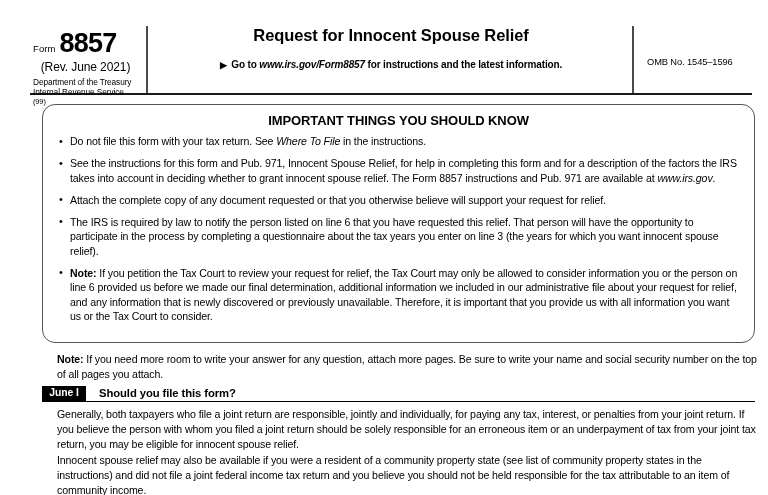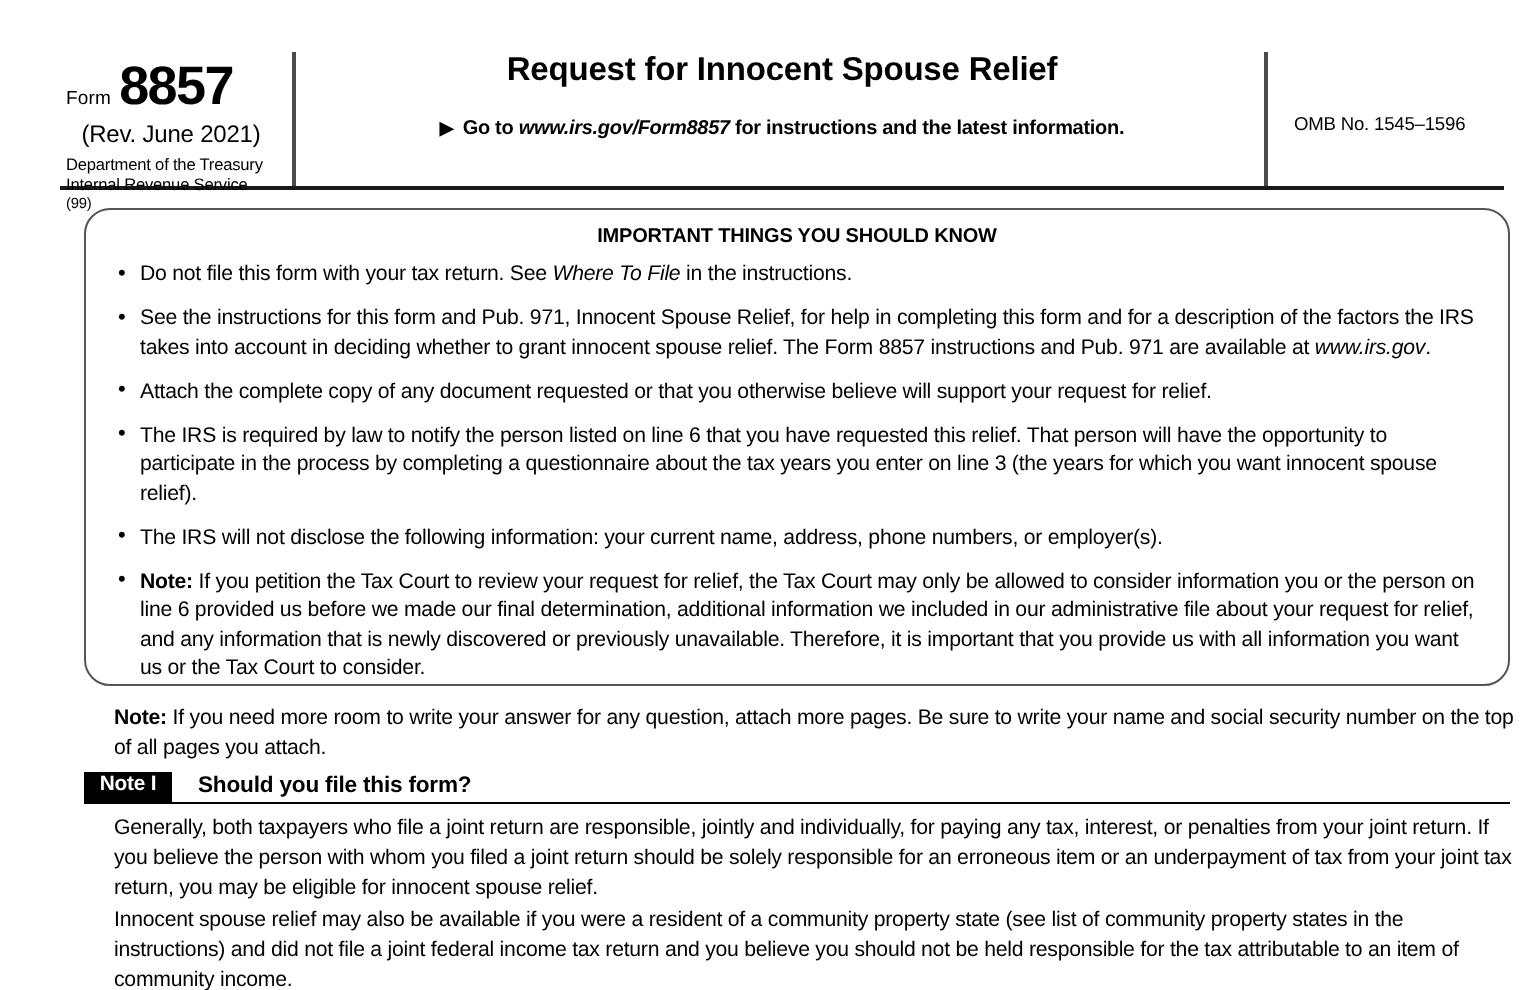--- a/index.html
+++ b/index.html
@@ -129,21 +129,21 @@
     top: 104px;
     width: 713px;
     height: 239px;
     border: 1.3px solid #555555;
     border-radius: 13px;
     box-sizing: border-box;
     padding: 6px 14px 0 14px;
   }
   .important-title {
     text-align: center;
-    font-size: 10px;
+    font-size: 13px;
     font-weight: bold;
     letter-spacing: -0.1px;
     margin: 2px 0 6px 0;
   }
   ul.bullets {
     list-style: none;
     margin: 0;
     padding: 0;
   }
   ul.bullets li {
@@ -262,31 +262,30 @@
 
   </div>
 
   <div class="important-box">
     <div class="important-title">IMPORTANT THINGS YOU SHOULD KNOW</div>
     <ul class="bullets" id="bullet-list">
         <li><span>Do not file this form with your tax return. See </span><span class="i">Where To File</span><span> in the instructions.</span></li>
         <li><span>See the instructions for this form and Pub. 971, Innocent Spouse Relief, for help in completing this form and for a description of the factors the IRS takes into account in deciding whether to grant innocent spouse relief. The Form 8857 instructions and Pub. 971 are available at </span><span class="i">www.irs.gov</span><span>.</span></li>
         <li><span>Attach the complete copy of any document requested or that you otherwise believe will support your request for relief.</span></li>
         <li><span>The IRS is required by law to notify the person listed on line 6 that you have requested this relief. That person will have the opportunity to participate in the process by completing a questionnaire about the tax years you enter on line 3 (the years for which you want innocent spouse relief).</span></li>
-        <li><span>The IRS will not disclose the following information: your current name, address, phone numbers, or employer(s).</span></li>
         <li><span class="b">Note:</span><span> If you petition the Tax Court to review your request for relief, the Tax Court may only be allowed to consider information you or the person on line 6 provided us before we made our final determination, additional information we included in our administrative file about your request for relief, and any information that is newly discovered or previously unavailable. Therefore, it is important that you provide us with all information you want us or the Tax Court to consider.</span></li>
       </ul>
   </div>
 
   <div class="note-para">
     <span class="b">Note:</span><span> If you need more room to write your answer for any question, attach more pages. Be sure to write your name and social security number on the top of all pages you attach.</span>
   </div>
 
   <div class="part-banner">
-    <div class="part-tag">Note I</div>
+    <div class="part-tag">June I</div>
     <div class="part-heading">Should you file this form?</div>
   </div>
 
   <div class="part-body" id="part-body">
       <p>Generally, both taxpayers who file a joint return are responsible, jointly and individually, for paying any tax, interest, or penalties from your joint return. If you believe the person with whom you filed a joint return should be solely responsible for an erroneous item or an underpayment of tax from your joint tax return, you may be eligible for innocent spouse relief.</p>
       <p>Innocent spouse relief may also be available if you were a resident of a community property state (see list of community property states in the instructions) and did not file a joint federal income tax return and you believe you should not be held responsible for the tax attributable to an item of community income.</p>
     </div>
 
 </div>
 

